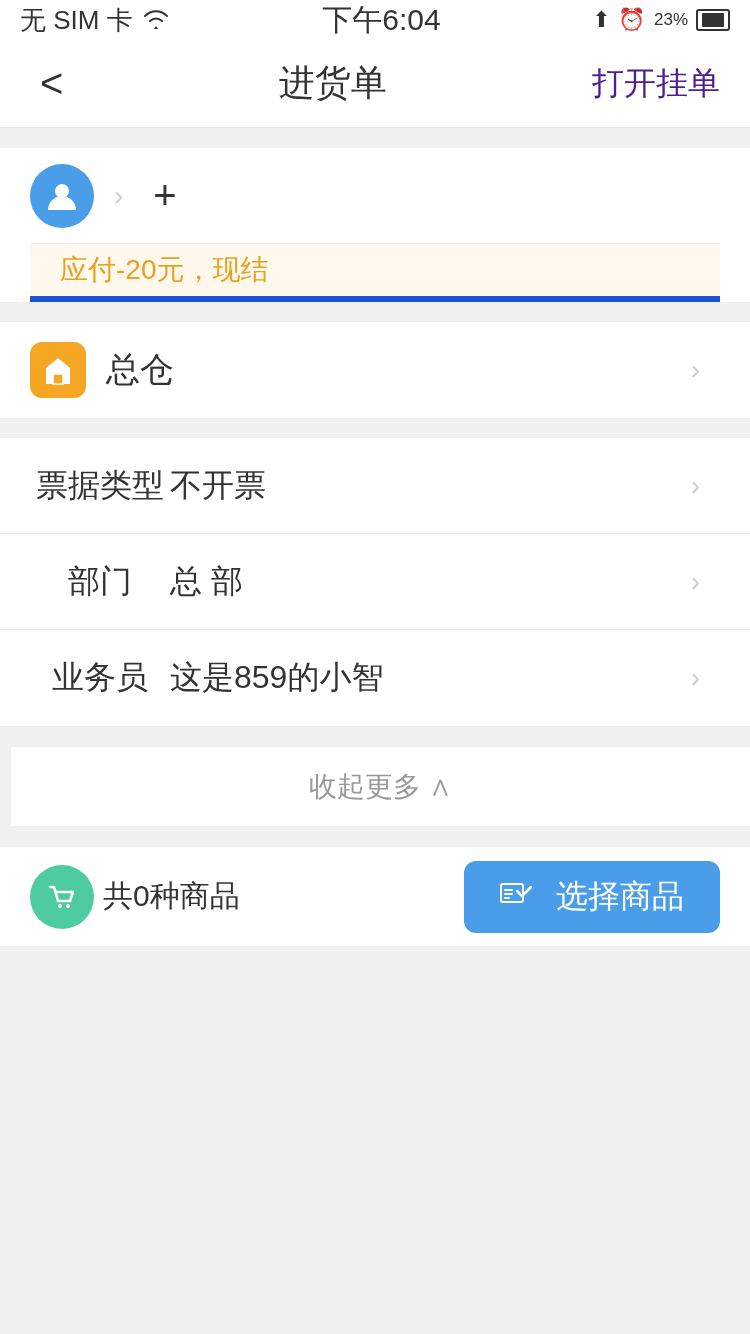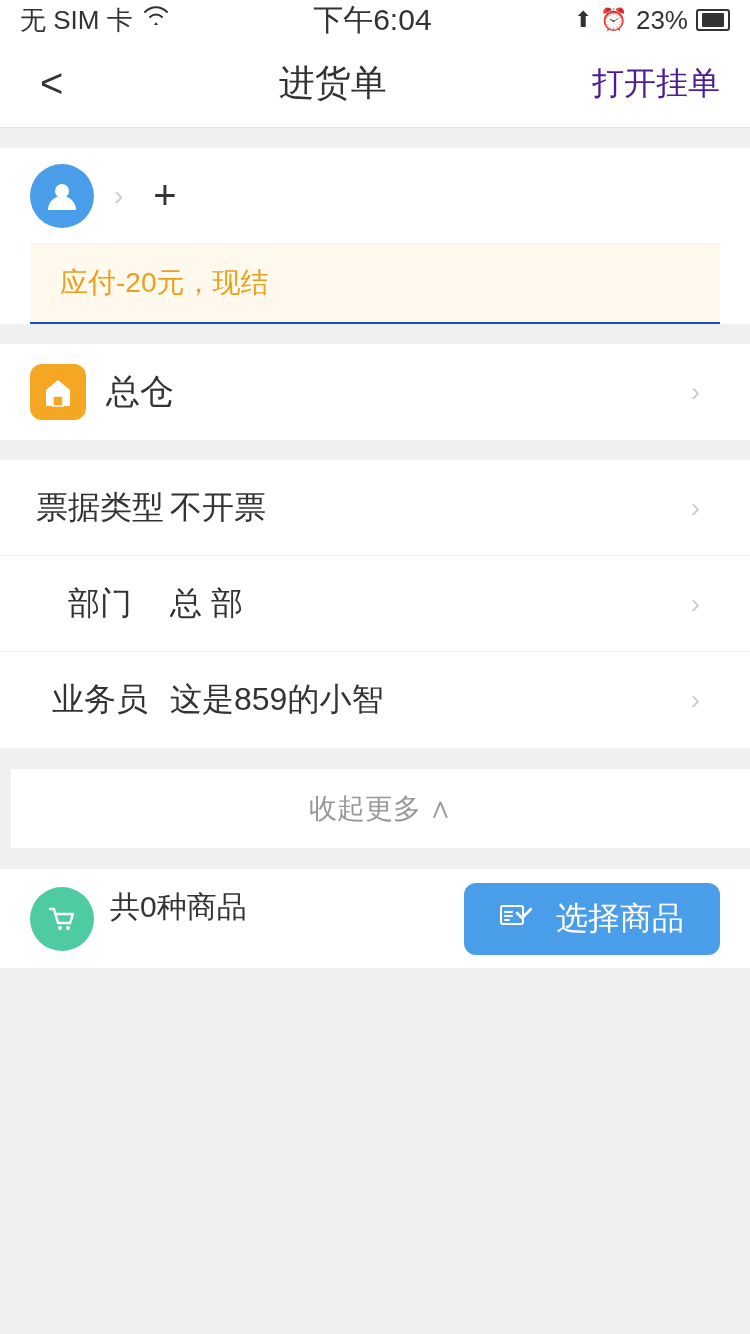--- a/index.html
+++ b/index.html
@@ -17,21 +17,21 @@
     .status-bar {
       height: 40px;
       background: #fff;
       display: flex;
       align-items: center;
       justify-content: space-between;
       padding: 0 20px;
       font-size: 26px;
       color: #333;
     }
-    .status-left { display: flex; align-items: flex-start; gap: 8px; }
+    .status-left { display: flex; align-items: flex-end; gap: 8px; }
     .status-right { display: flex; align-items: center; gap: 8px; }
 
     
     .nav-bar {
       height: 88px;
       background: #fff;
       display: flex;
       align-items: center;
       justify-content: space-between;
       padding: 0 30px;
@@ -97,24 +97,24 @@
       font-size: 40px;
       color: #333;
       font-weight: 300;
       cursor: pointer;
       padding: 0 10px;
     }
 
     
     .notice-banner {
       background: #fff8ec;
-      padding: 20px 30px;
+      padding: 7px 30px;
       font-size: 28px;
       color: #e8a020;
-      border-bottom: 2px solid #1d4ed8;
+      border-bottom: 6px solid #1d4ed8;
     }
 
     
     .warehouse-section {
       background: #fff;
       padding: 0 30px;
       margin-top: 20px;
     }
     .warehouse-row {
       display: flex;
@@ -192,22 +192,22 @@
       height: 100px;
       display: flex;
       align-items: center;
       justify-content: space-between;
       padding: 0 30px;
       margin-top: 20px;
       border-top: 1px solid #f0f0f0;
     }
     .product-count-area {
       display: flex;
-      align-items: flex-start;
-      gap: 16px;
+      align-items: center;
+      gap: 9px;
     }
     .cart-icon-circle {
       width: 64px;
       height: 64px;
       border-radius: 50%;
       background: #4ecba0;
       display: flex;
       align-items: center;
       justify-content: center;
     }
@@ -247,21 +247,21 @@
         <path d="M15 17l2 3h-4l2-3z" fill="#333"></path>
         <path d="M9 12c1.6-1.6 3.8-2.6 6-2.6s4.4 1 6 2.6" stroke="#333" stroke-width="2" fill="none" stroke-linecap="round"></path>
         <path d="M4 7c3-3 7.1-4.8 11-4.8s8 1.8 11 4.8" stroke="#333" stroke-width="2" fill="none" stroke-linecap="round"></path>
       </svg>
     </span>
   </div>
   <div class="status-center" style="font-size:30px;font-weight:500;text-align:right;">下午6:04</div>
   <div class="status-right">
     <span style="font-size:22px;">⬆</span>
     <span style="font-size:22px;">⏰</span>
-    <span style="font-size:26px;">23%</span>
+    <span style="font-size:17px;">23%</span>
     <span style="font-size:22px; border: 2px solid #333; border-radius:3px; padding:0 4px; position:relative; display:inline-flex; align-items:center; height:22px;">
       <span style="background:#333; height:14px; width:22px; display:inline-block; border-radius:1px;"></span>
     </span>
   </div>
 </div>
 
 <div class="nav-bar">
   <span class="nav-back">&lt;</span>
   <span class="nav-title">进货单</span>
   <span class="nav-action">打开挂单</span>

